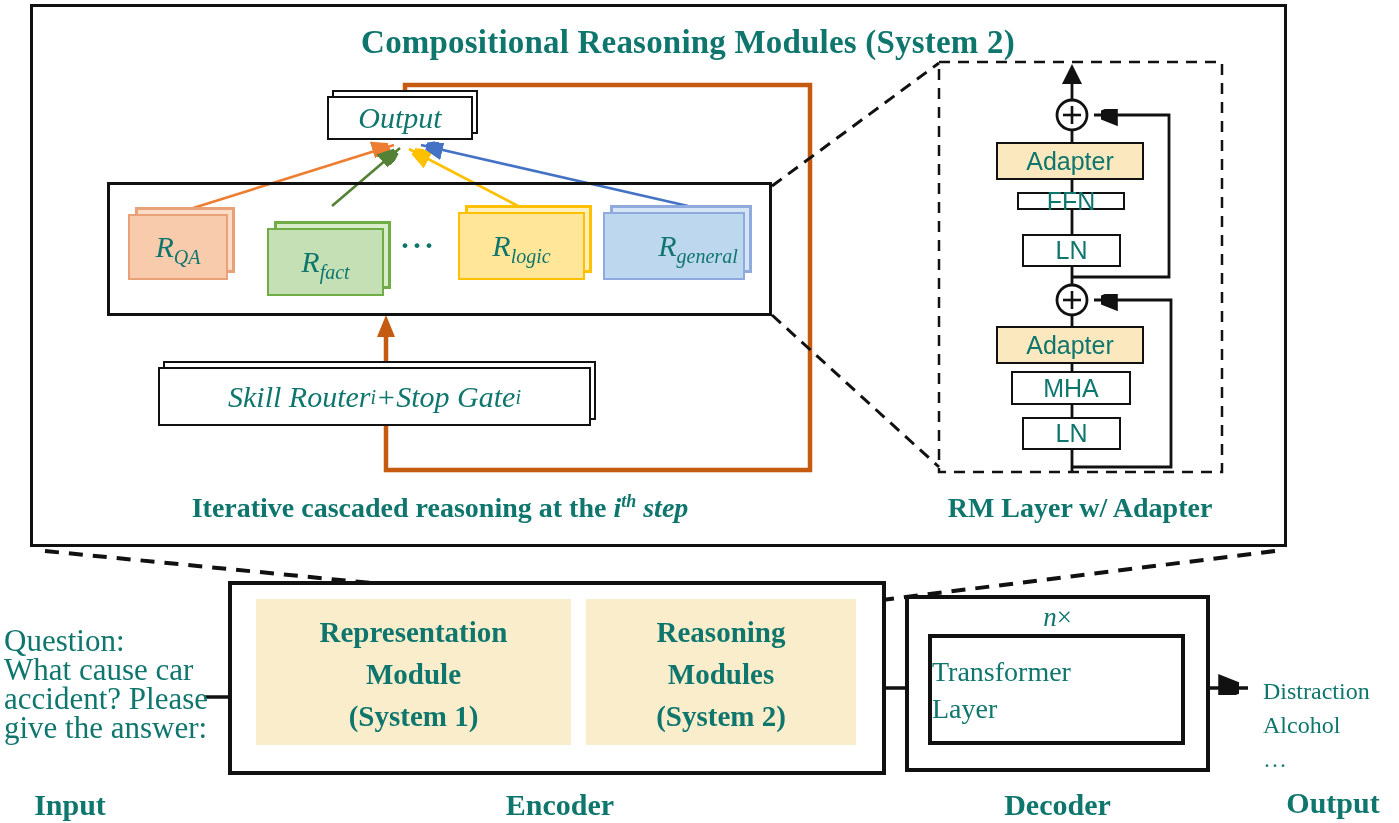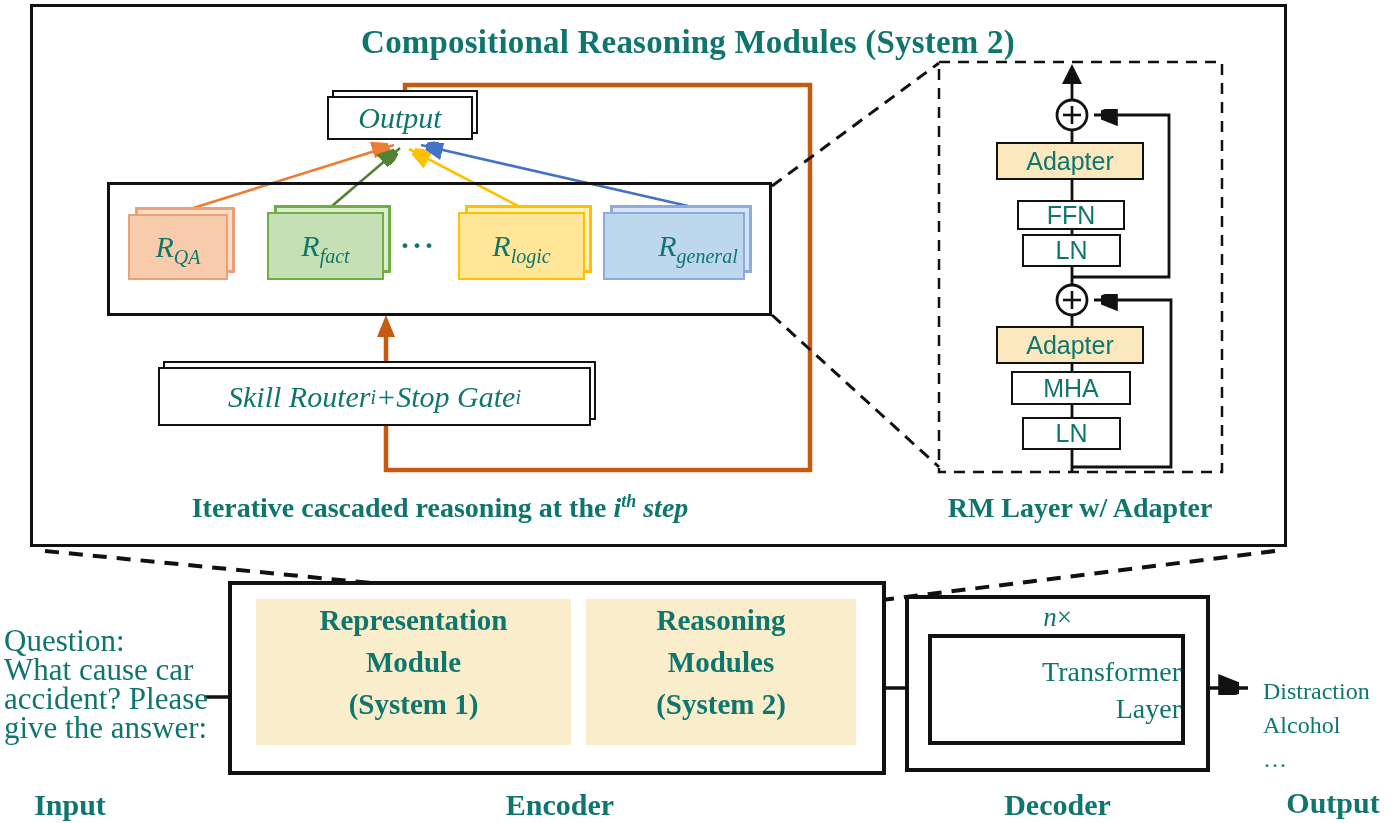--- a/index.html
+++ b/index.html
@@ -27,25 +27,25 @@
   .caption{font-weight:bold;font-size:28px;}
   .caption .it{font-style:italic;}
   .caption sup{font-size:18px;line-height:0;}
   
   .rmbox{border:2.5px solid #111;background:#fff;display:flex;align-items:center;
          justify-content:center;font-family:"Liberation Sans",sans-serif;font-size:25px;z-index:3;}
   .adapter{background:var(--adapter,#FCE8BF);}
   
   .bigbox{border:4px solid #111;background:#fff;}
   .encmod{background:var(--encfill,#FAEDCB);text-align:center;font-weight:bold;
-          font-size:29px;line-height:42px;}
+          font-size:29px;line-height:42px;padding-top:12px;}
   .qtext{font-size:31px;line-height:29px;}
   .blabel{font-weight:bold;font-size:30px;}
   .nx{font-size:27px;font-style:italic;}
-  .translbl{font-size:28px;line-height:37px;text-align:right;padding-top:15px;}
+  .translbl{font-size:28px;line-height:37px;text-align:left;padding-top:15px;}
   .preds{font-size:24px;line-height:34px;margin-top:24px;}
 </style>
 </head>
 <body>
 
 <div id="stage">
 
   <svg id="wires" width="1399" height="823" viewBox="0 0 1399 823">
     <defs>
       <marker id="mk-black" markerWidth="6" markerHeight="6" refX="8.5" refY="4" orient="auto">
@@ -106,21 +106,21 @@
   <div class="abs box3d" style="left:327px;top:96px;width:146px;height:44px;">
     <div class="shadow"></div>
     <div class="face mathital">Output</div>
   </div>
 
   <div class="abs containerbox" style="left:107px;top:182px;width:665px;height:134px;"></div>
 
   <div class="abs module" style="left: 128px; top: 214px; width: 100px; height: 66px; --bg: #F8CBAD; --bc: #E9A178; --bv: #FBDCC6;">
     <span class="mathital"><span>R</span><sub>QA</sub></span>
   </div>
-  <div class="abs module" style="left: 267px; top: 212px; width: 117px; height: 68px; --bg: #C5E0B4; --bc: #70AD47; --bv: #D9EDCB;">
+  <div class="abs module" style="left: 267px; top: 228px; width: 117px; height: 68px; --bg: #C5E0B4; --bc: #70AD47; --bv: #D9EDCB;">
     <span class="mathital"><span>R</span><sub>fact</sub></span>
   </div>
   <div class="abs dots ctr" style="left:392px;top:228px;width:52px;">···</div>
   <div class="abs module" style="left: 458px; top: 212px; width: 127px; height: 68px; --bg: #FFE699; --bc: #FFC000; --bv: #FFF0BE;">
     <span class="mathital"><span>R</span><sub>logic</sub></span>
   </div>
   <div class="abs module" style="left: 603px; top: 212px; width: 142px; height: 68px; padding-left: 48px; --bg: #BDD7EE; --bc: #8FAADC; --bv: #D6E5F5;">
     <span class="mathital"><span>R</span><sub>general</sub></span>
   </div>
 
@@ -133,21 +133,21 @@
         <sub>i</sub>
     </div>
   </div>
 
   <div class="abs caption ctr" style="left:100px;top:492px;width:680px;">
     <span>Iterative cascaded reasoning at the </span><span class="it">i</span><sup class="it">th</sup><span class="it"> step</span>
   </div>
   <div class="abs caption ctr" style="left:900px;top:492px;width:360px;">RM Layer w/ Adapter</div>
 
   <div class="abs rmbox adapter" style="left: 996px; top: 142px; width: 148px; height: 38px; --adapter: #FCE8BF;">Adapter</div>
-  <div class="abs rmbox" style="left:1017px;top:200px;width:108px;height:30px;">FFN</div>
+  <div class="abs rmbox" style="left:1017px;top:192px;width:108px;height:18px;">FFN</div>
   <div class="abs rmbox" style="left:1022px;top:234px;width:99px;height:33px;">LN</div>
   <div class="abs rmbox adapter" style="left: 996px; top: 326px; width: 148px; height: 38px; --adapter: #FCE8BF;">Adapter</div>
   <div class="abs rmbox" style="left:1011px;top:371px;width:120px;height:34px;">MHA</div>
   <div class="abs rmbox" style="left:1022px;top:417px;width:99px;height:33px;">LN</div>
 
   <div class="abs qtext" style="left:4px;top:626px;width:210px;">
     <div>Question:</div>
     <div>What cause car</div>
     <div>accident? Please</div>
     <div>give the answer:</div>

